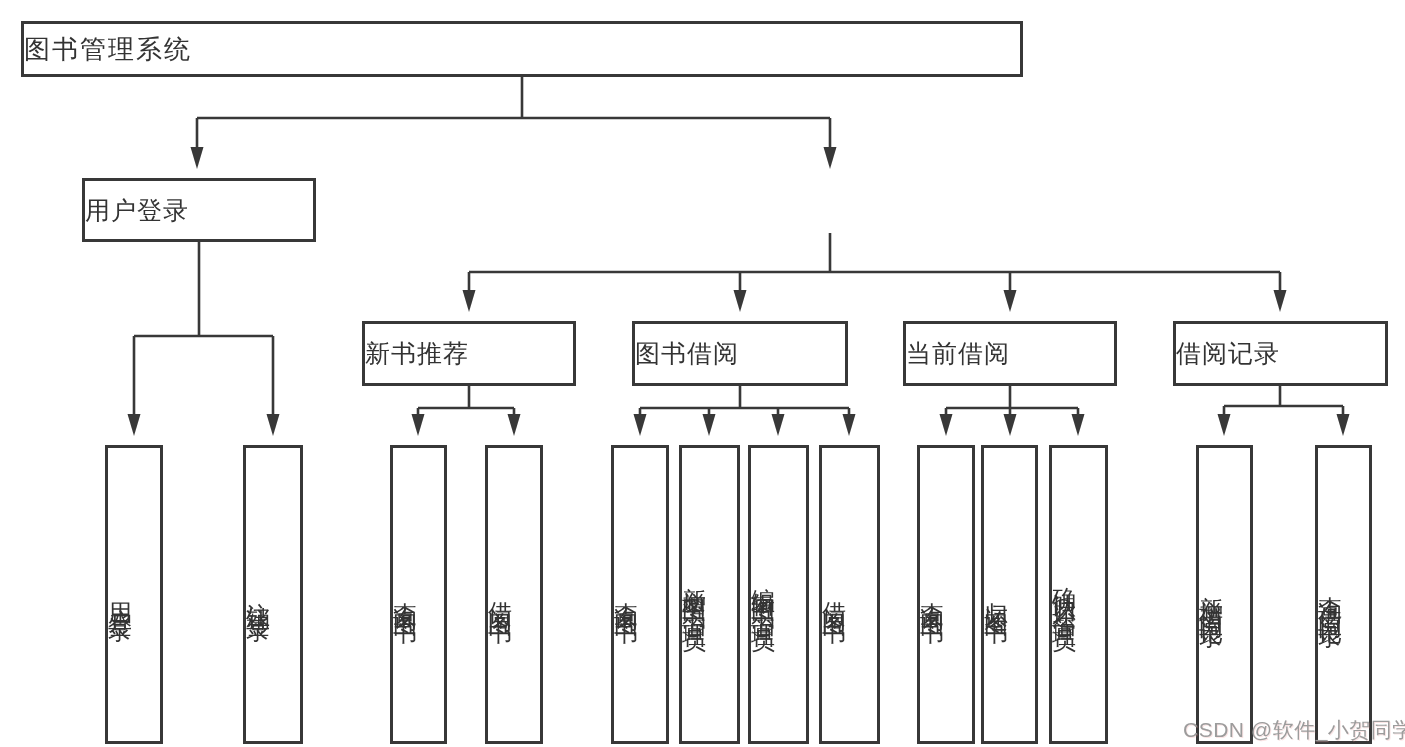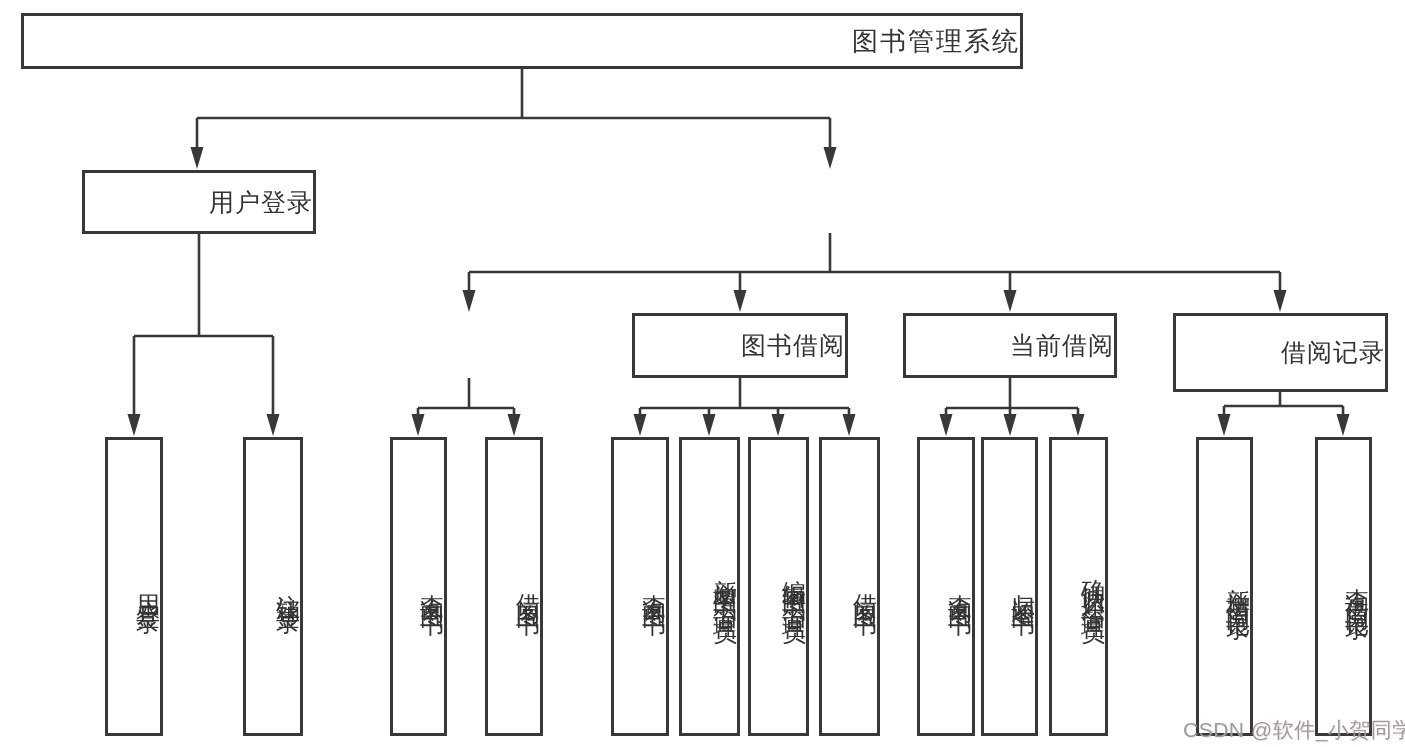--- a/index.html
+++ b/index.html
@@ -13,22 +13,22 @@
   #stage{
     position:relative;width:1405px;height:747px;background:var(--bg);
     overflow:hidden;
   }
   #wires{position:absolute;left:0;top:0;z-index:0;}
   .ln{stroke:var(--line);stroke-width:2.6;fill:none;}
   .ah{fill:var(--line);stroke:none;}
   .bx{
     position:absolute;box-sizing:border-box;background:var(--bg);
     border:3px solid var(--line);color:var(--text);
-    display:flex;align-items:center;justify-content:flex-end;
-    z-index:1;text-align:center;
+    display:flex;align-items:center;justify-content:flex-start;
+    z-index:1;text-align:center;margin-top:8px;
   }
   .h-label{font-size:25px;letter-spacing:1px;white-space:nowrap;}
   .root-label{font-size:26px;letter-spacing:2px;}
   .v-label{
     writing-mode:vertical-rl;text-orientation:mixed;
     font-size:24px;line-height:1;letter-spacing:6px;white-space:nowrap;
   }
   #watermark{
     position:absolute;left:1183px;top:716px;z-index:2;
     font-size:21px;color:var(--wm);letter-spacing:0.5px;white-space:nowrap;
@@ -73,27 +73,30 @@
   </svg>
 
   <div class="bx" style="left:21px;top:13px;width:1002px;height:56px;">
     <span class="root-label">图书管理系统</span>
   </div>
 
   <div class="bx" style="left:82px;top:170px;width:234px;height:64px;">
     <span class="h-label">用户登录</span>
   </div>
 
+  <div class="bx" style="left:362px;top:313px;width:214px;height:65px;">
+    <span class="h-label">新书推荐</span>
+  </div>
   <div class="bx" style="left:903px;top:313px;width:214px;height:65px;">
     <span class="h-label">当前借阅</span>
   </div>
   <div class="bx" style="left:632px;top:313px;width:216px;height:65px;">
     <span class="h-label">图书借阅</span>
   </div>
-  <div class="bx" style="left:1173px;top:313px;width:215px;height:79px;">
+  <div class="bx" style="left:1173px;top:313px;width:215px;height:65px;">
     <span class="h-label">借阅记录</span>
   </div>
 
   <div class="bx" style="left:105px;top:437px;width:58px;height:299px;">
     <span class="v-label">用户登录</span>
   </div>
   <div class="bx" style="left:243px;top:437px;width:60px;height:299px;">
     <span class="v-label">注销登录</span>
   </div>
 

